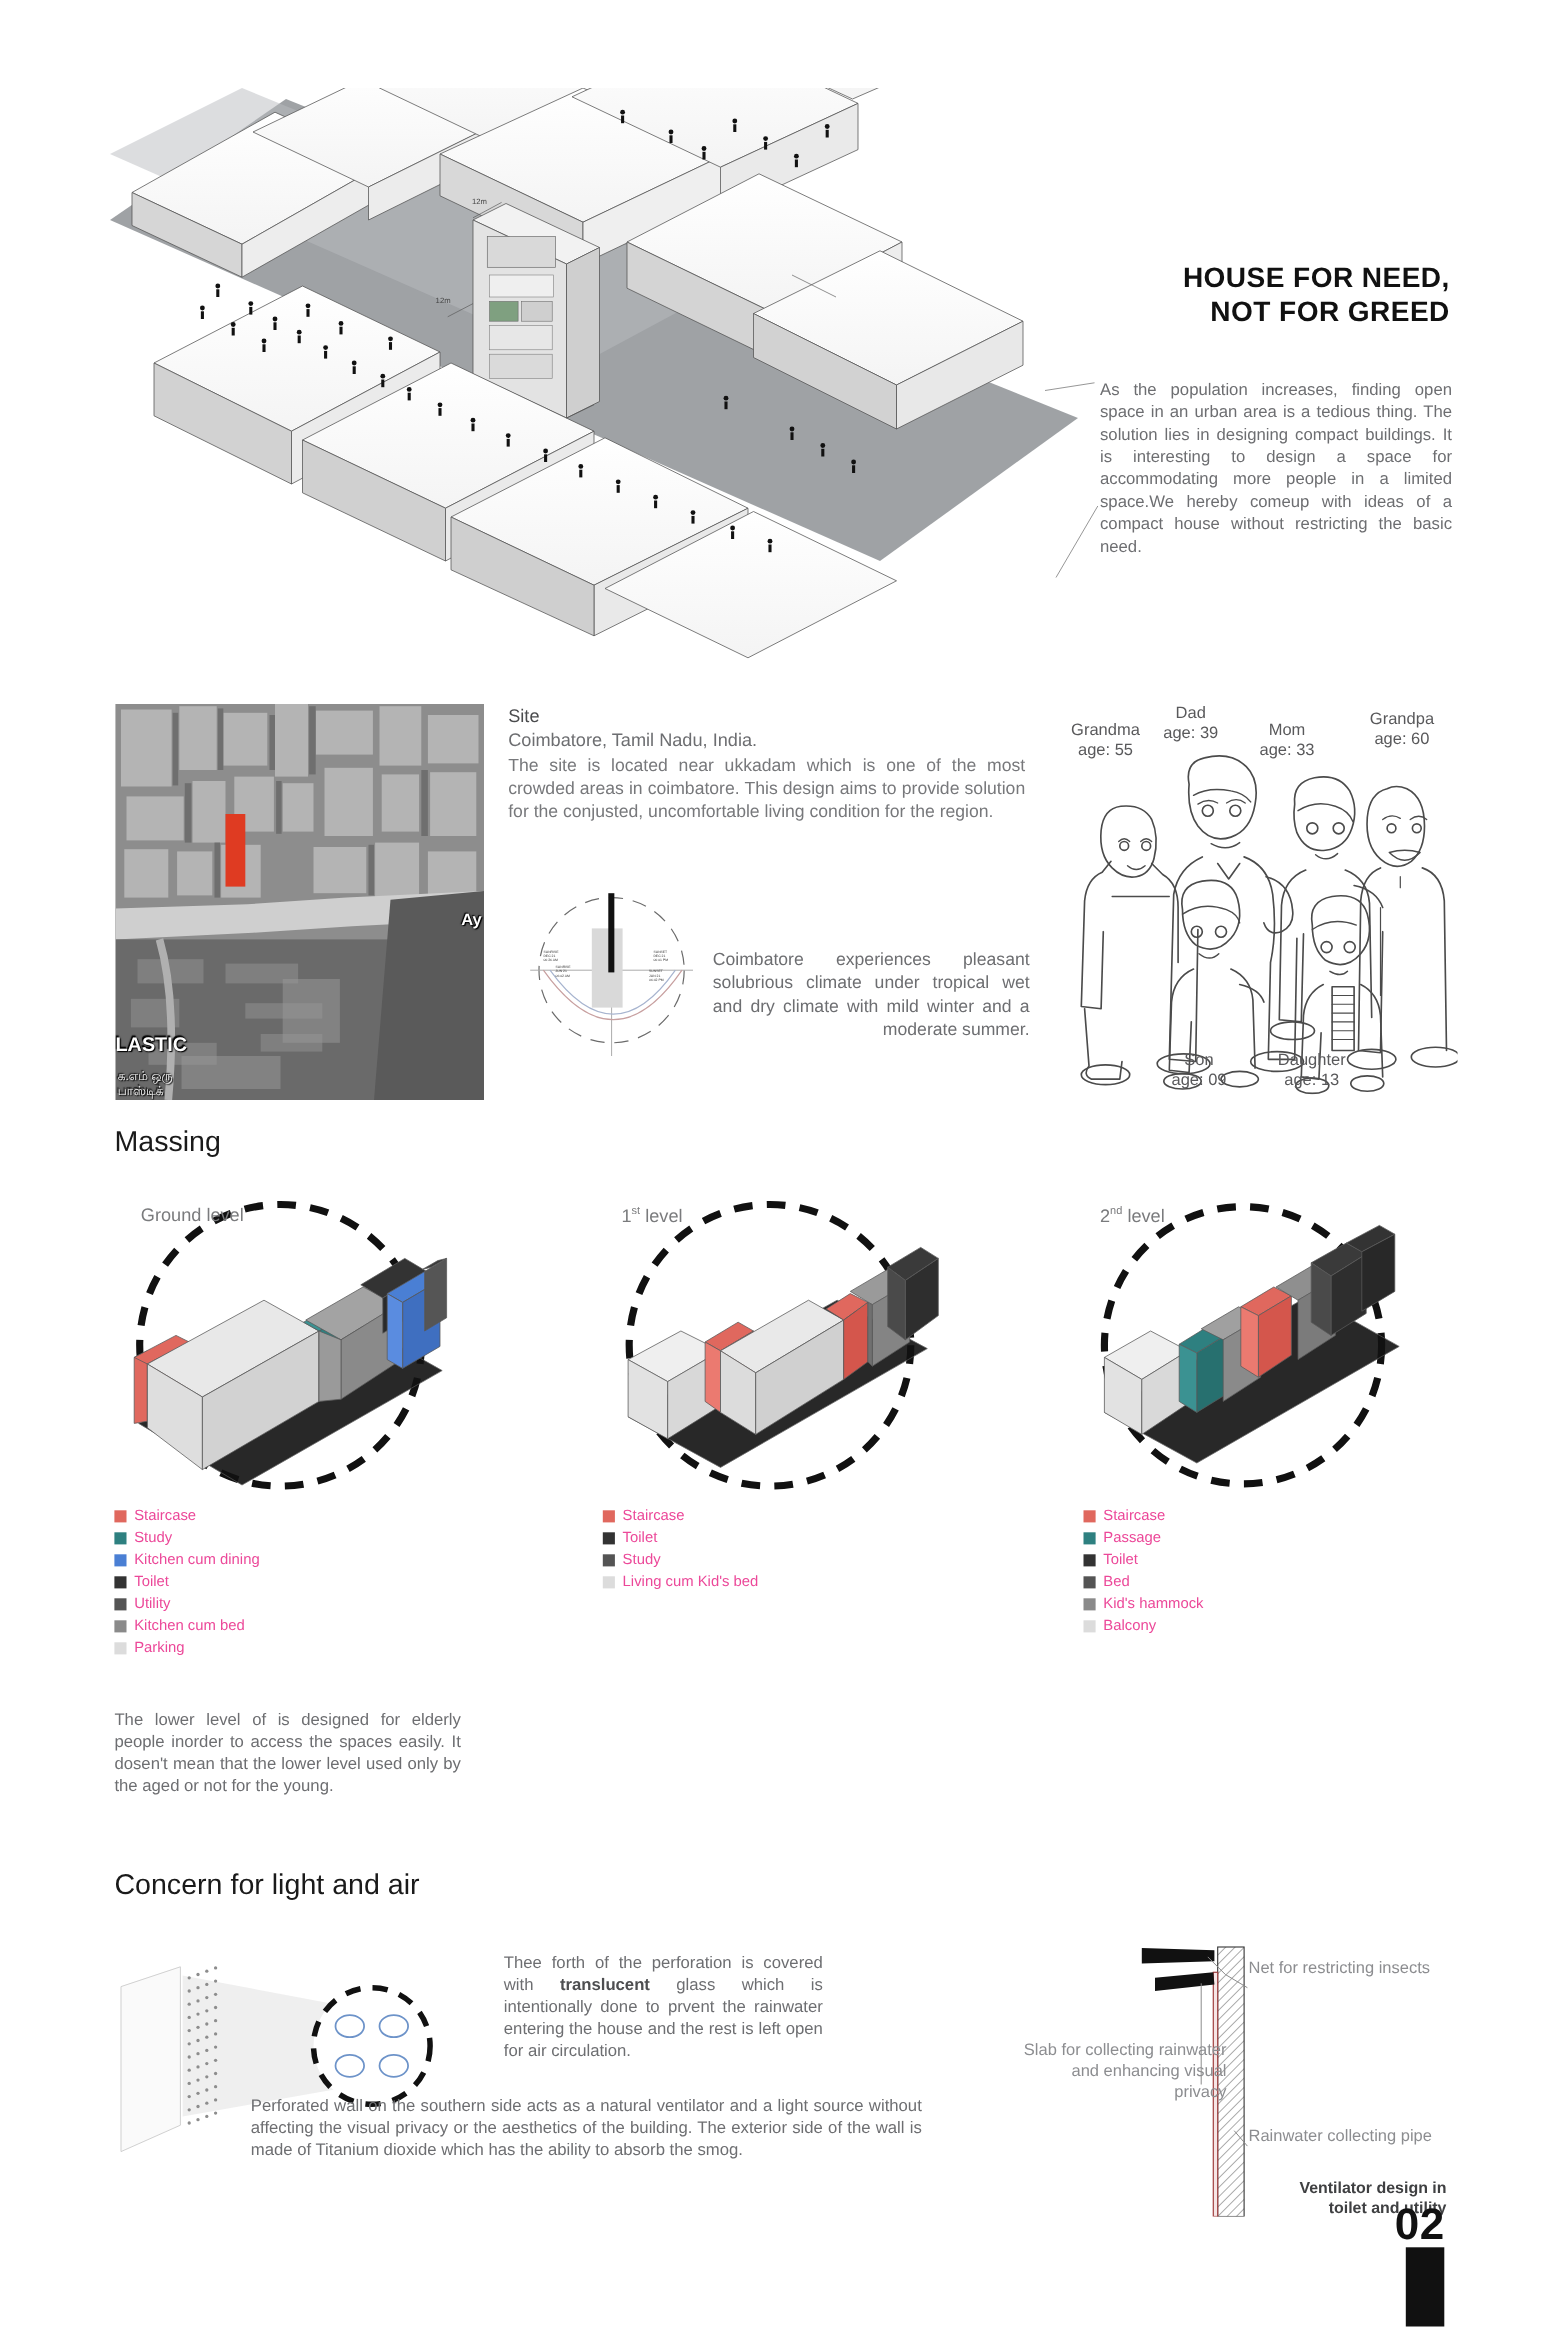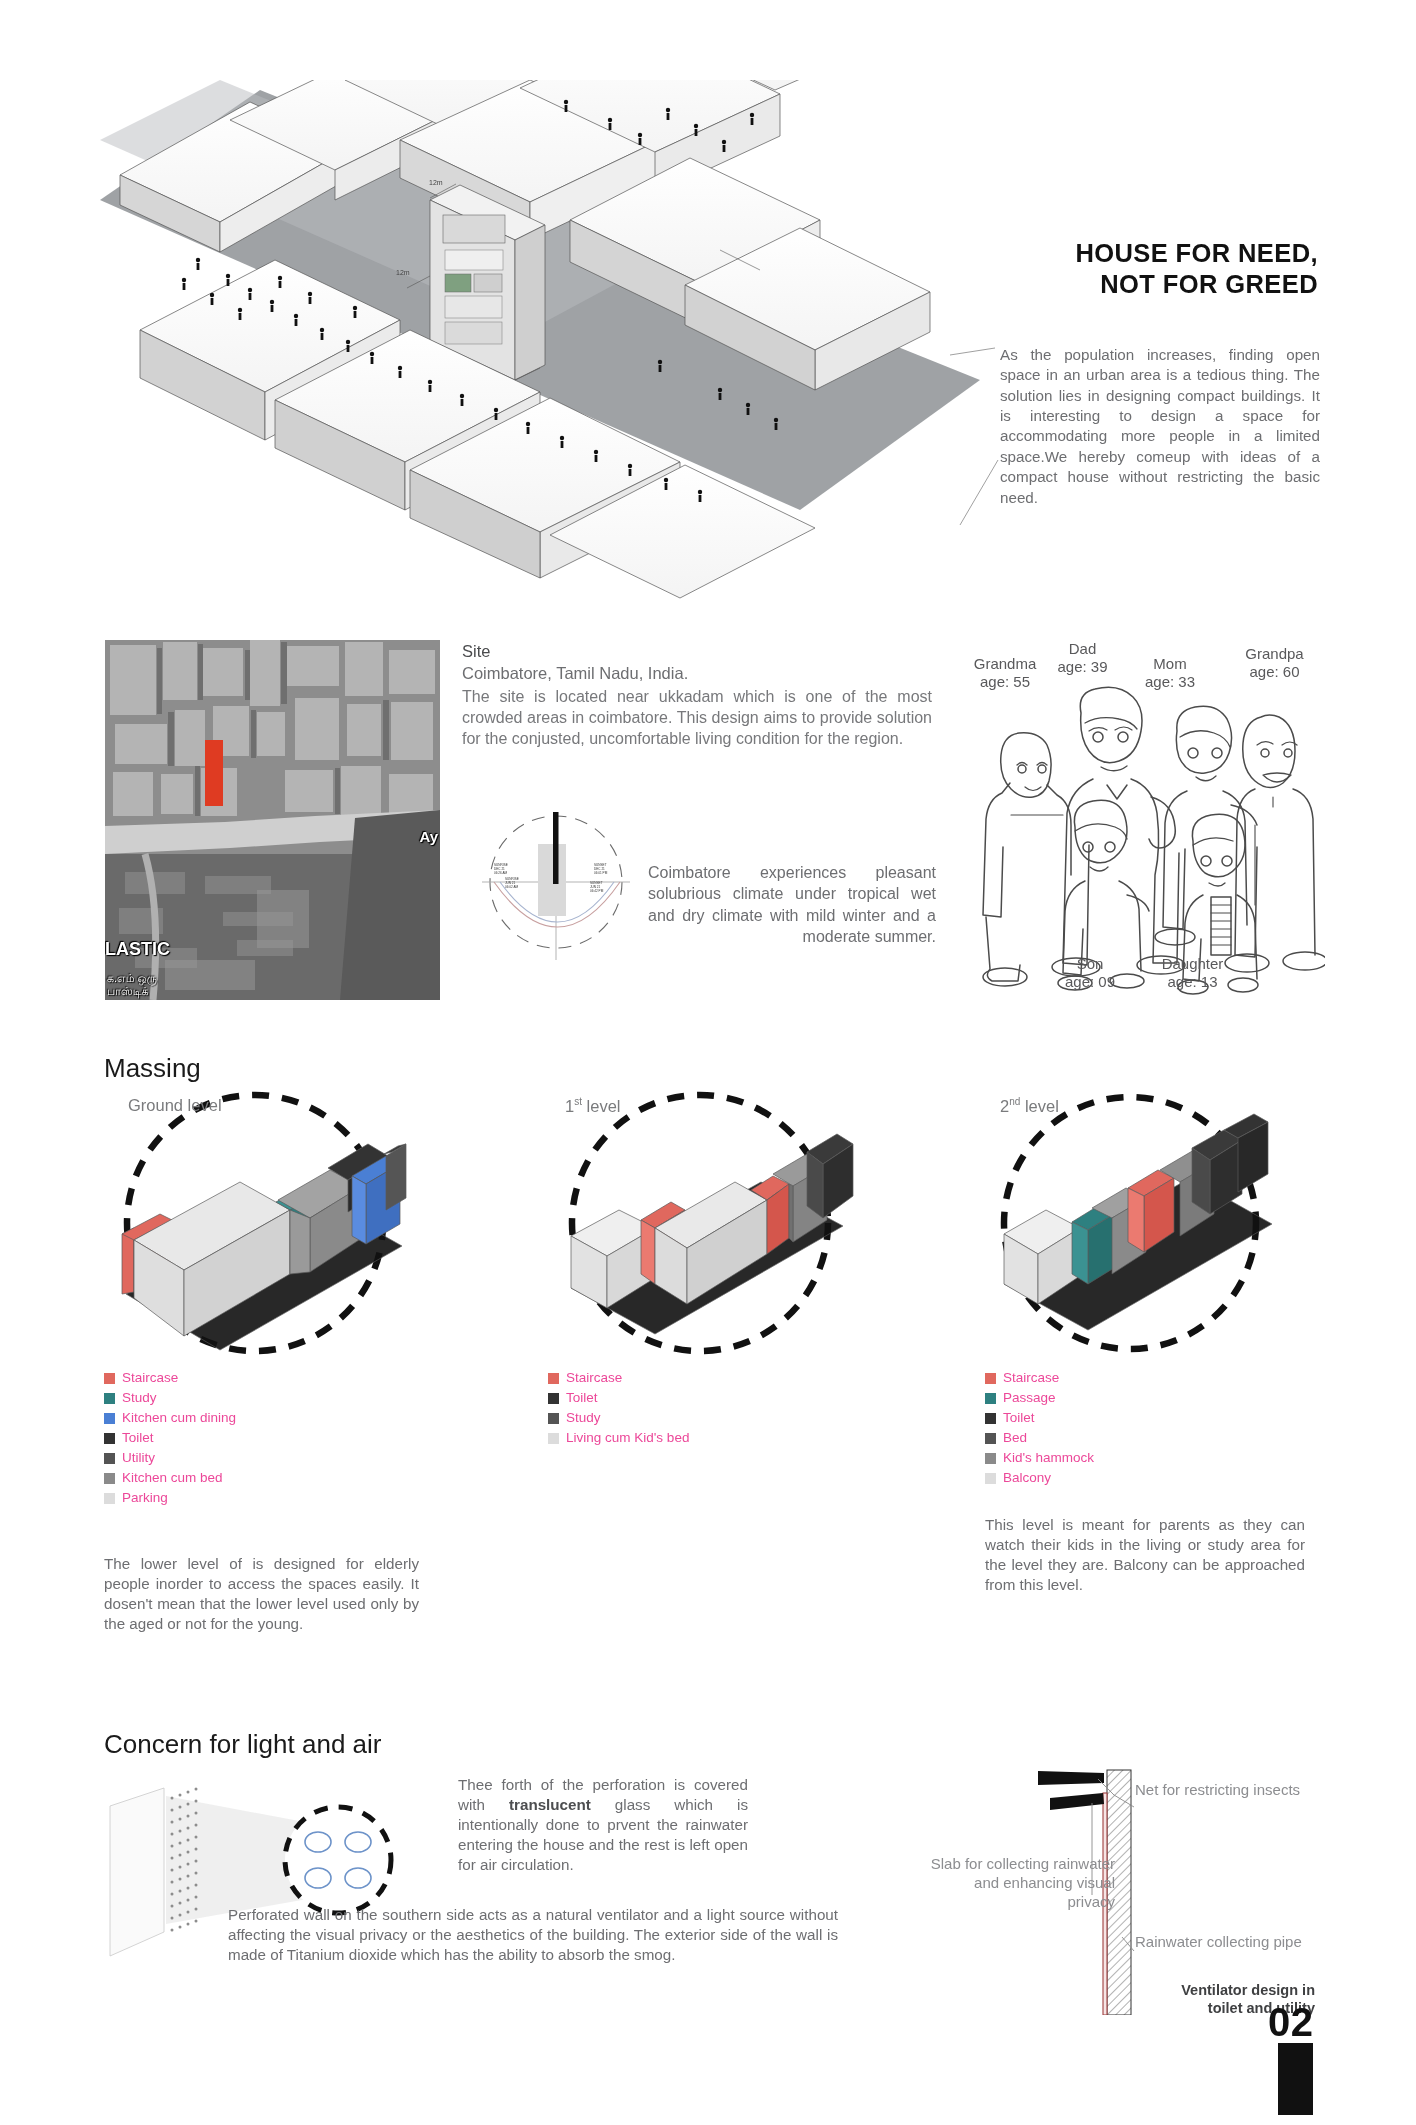--- a/index.html
+++ b/index.html
@@ -42,21 +42,21 @@
     position:absolute; left:648px; top:862px; width:288px;
     font-size:16px; line-height:1.34; color:#6d6e71; text-align:justify;
     text-align-last:right;
   }
 
   
   .family { position:absolute; left:955px; top:645px; width:370px; height:350px; }
   .fam-label { position:absolute; font-size:15px; color:#59595b; line-height:1.2; text-align:center; }
 
   
-  .sec-title { position:absolute; font-size:26px; color:#1a1a1a; font-weight:400;margin-top:31px; }
+  .sec-title { position:absolute; font-size:26px; color:#1a1a1a; font-weight:400; }
   #massing-title { left:104px; top:1022px; }
   #concern-title { left:104px; top:1698px; }
 
   .mass-col { position:absolute; top:1078px; width:400px; height:290px; }
   #mass-col-0 { left:100px; }
   #mass-col-1 { left:545px; }
   #mass-col-2 { left:980px; }
   .mass-level-label {
     position:absolute; font-size:16.5px; color:#7a7b7d; z-index:3;
   }
@@ -661,21 +661,20 @@
       </div>
     <div class="legend-row">
         <span class="swatch" style="background: rgb(138, 138, 138);"></span>
         <span class="legend-lbl">Kid's hammock</span>
       </div>
     <div class="legend-row">
         <span class="swatch" style="background: rgb(220, 220, 220);"></span>
         <span class="legend-lbl">Balcony</span>
       </div>
   </div>
-  <div class="mass-para" id="mass-para-2">This level is meant for parents as they can watch their kids in the living or study area for the level they are. Balcony can be approached from this level.</div>
 
   <div class="sec-title" id="concern-title">Concern for light and air</div>
 
   <svg style="position:absolute;left:108px;top:1762px;" width="340" height="200">
 
     <polygon points="58,34 250,70 250,128 58,162" fill="#e9e9e9" opacity="0.75"></polygon>
 
     <polygon points="2,44 56,26 56,170 2,194" fill="#fafafa" stroke="#c9c9c9" stroke-width="0.8"></polygon>
 
     <g fill="#8d8d8d">

